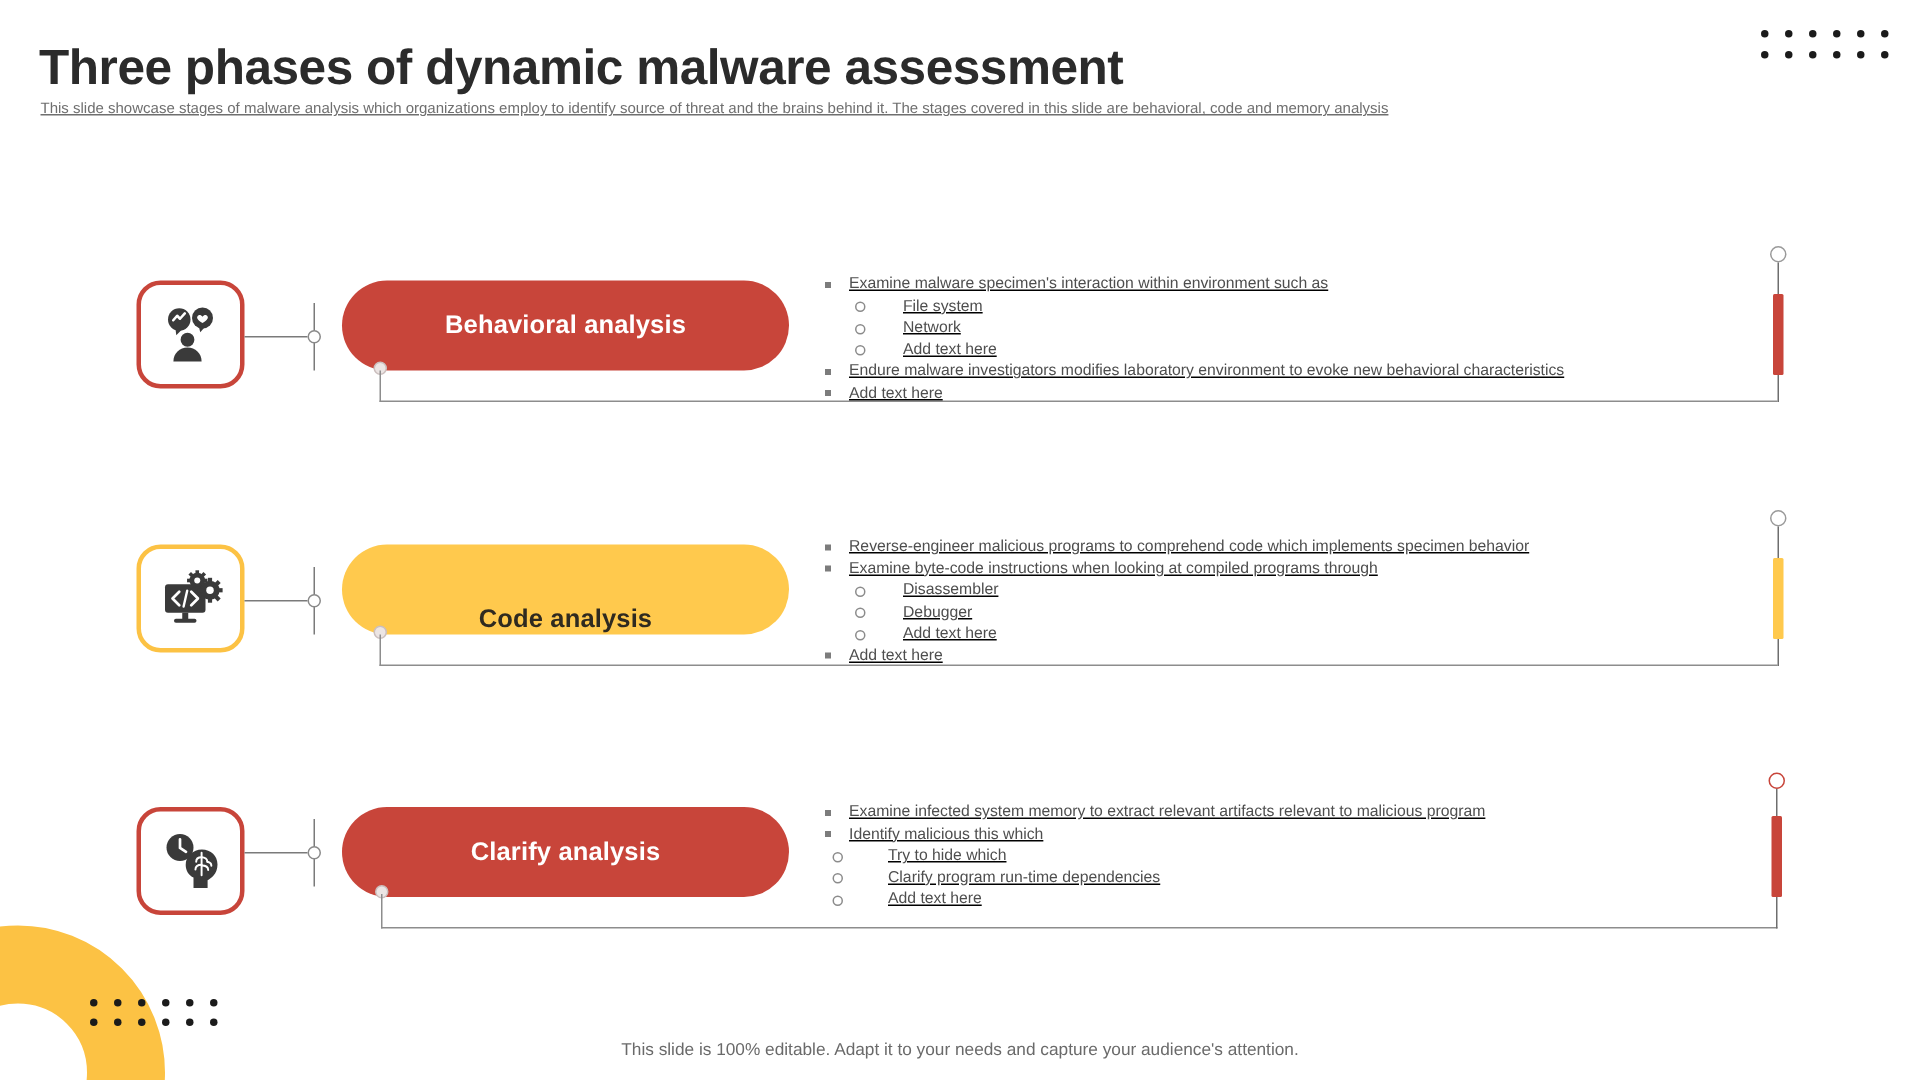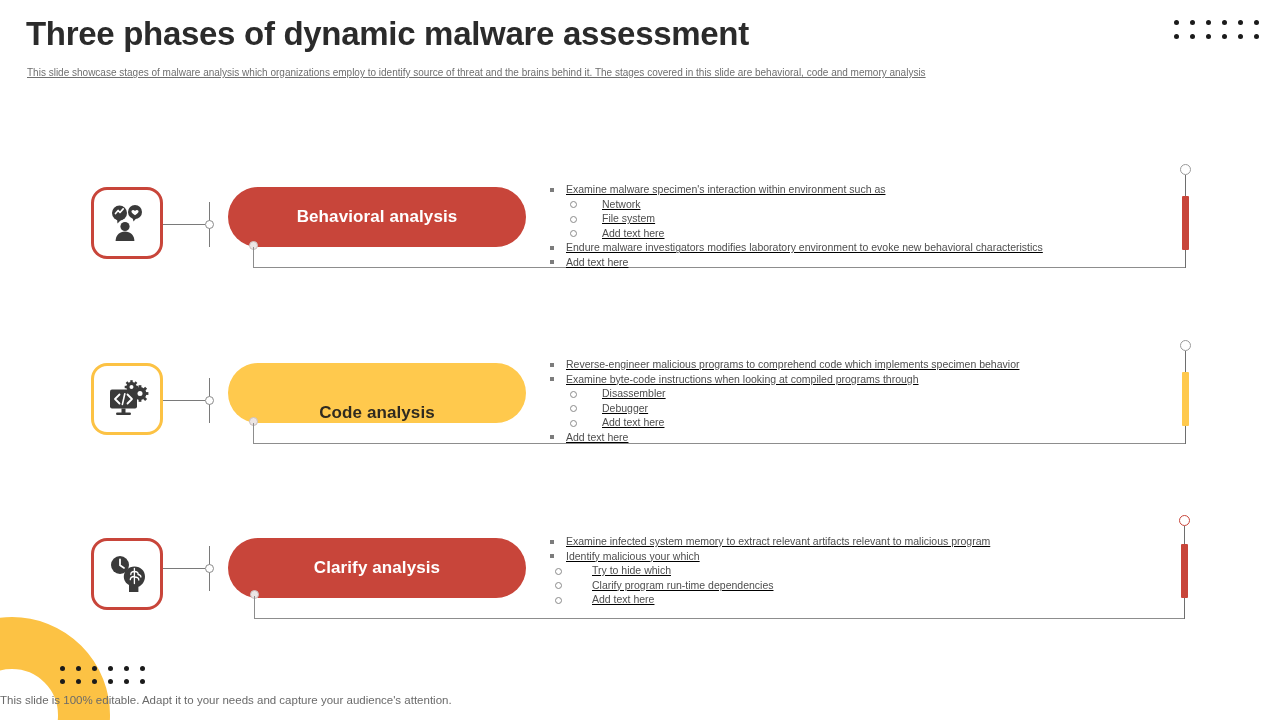--- a/index.html
+++ b/index.html
@@ -6,21 +6,21 @@
   html, body {
     width: 1280px; height: 720px;
     background: #ffffff;
     font-family: "Liberation Sans", sans-serif;
     overflow: hidden;
   }
   .slide { position: relative; width: 1280px; height: 720px; background: #fff; }
 
   
   .title {
-    position: absolute; left: 26px; top: 15px;
+    position: absolute; left: 26px; top: 26px;
     font-size: 33px; font-weight: bold; color: #2b2b2b;
     letter-spacing: -0.3px; white-space: nowrap;
   }
   .subtitle {
     position: absolute; left: 27px; top: 66px; width: 1090px;
     font-size: 10px; color: #6f6f6f; line-height: 14px; white-space: nowrap; text-decoration: underline;
   }
 
   
   .dotgrid { position: absolute; display: grid; }
@@ -114,21 +114,21 @@
   }
   .right-circle.red { border-color: #C8453A; }
 
   
   .bracket-h { position: absolute; height: 1px; background: #8d8d8d; }
   .bracket-v { position: absolute; width: 1px; background: #8d8d8d; }
 
   
   .footer {
     position: absolute; left: 0; top: 694px; width: 1280px;
-    font-size: 11.5px; color: #6a6a6a;
+    text-align: center; font-size: 11.5px; color: #6a6a6a;
   }
 </style>
 </head>
 <body>
 
 <div class="slide">
 
   <div class="title">Three phases of dynamic malware assessment</div>
   <div class="subtitle">This slide showcase stages of malware analysis which organizations employ to identify source of threat and the brains behind it. The stages covered in this slide are behavioral, code and memory analysis</div>
 
@@ -188,22 +188,22 @@
     <div class="pill red" style="top:0px">
       <span>Behavioral analysis</span>
     </div>
 
     <div class="node-circle filled" style="left:249px; top:54px;"></div>
     <div class="bracket-v" style="left:253px; top:60px; height:21px;"></div>
     <div class="bracket-h" style="left:253px; top:80px; width:932px;"></div>
 
     <div class="bullets" style="top:-5px">
       <div class="b1">Examine malware specimen's interaction within environment such as</div>
+      <div class="b2">File system</div>
       <div class="b2">Network</div>
-      <div class="b2">File system</div>
       <div class="b2">Add text here</div>
       <div class="b1">Endure malware investigators modifies laboratory environment to evoke new behavioral characteristics</div>
       <div class="b1">Add text here</div>
     </div>
 
     <div class="right-circle" style="left:1180px; top:-23px;"></div>
     <div class="right-stem" style="left:1185px; top:-12px; height:93px;"></div>
     <div class="right-bar" style="left:1182px; top:9px; height:54px; background:#C8453A;"></div>
   </div>
 
@@ -299,21 +299,21 @@
     <div class="pill red" style="top:0px">
       <span>Clarify analysis</span>
     </div>
 
     <div class="node-circle filled" style="left:250px; top:52px;"></div>
     <div class="bracket-v" style="left:254px; top:58px; height:23px;"></div>
     <div class="bracket-h" style="left:254px; top:80px; width:931px;"></div>
 
     <div class="bullets" style="top:-4px">
       <div class="b1">Examine infected system memory to extract relevant artifacts relevant to malicious program</div>
-      <div class="b1">Identify malicious your which</div>
+      <div class="b1">Identify malicious this which</div>
       <div class="b2 shallow">Try to hide which</div>
       <div class="b2 shallow">Clarify program run-time dependencies</div>
       <div class="b2 shallow">Add text here</div>
     </div>
 
     <div class="right-circle red" style="left:1179px; top:-23px;"></div>
     <div class="right-stem" style="left:1184px; top:-12px; height:93px;"></div>
     <div class="right-bar" style="left:1181px; top:6px; height:54px; background:#C8453A;"></div>
   </div>
 

